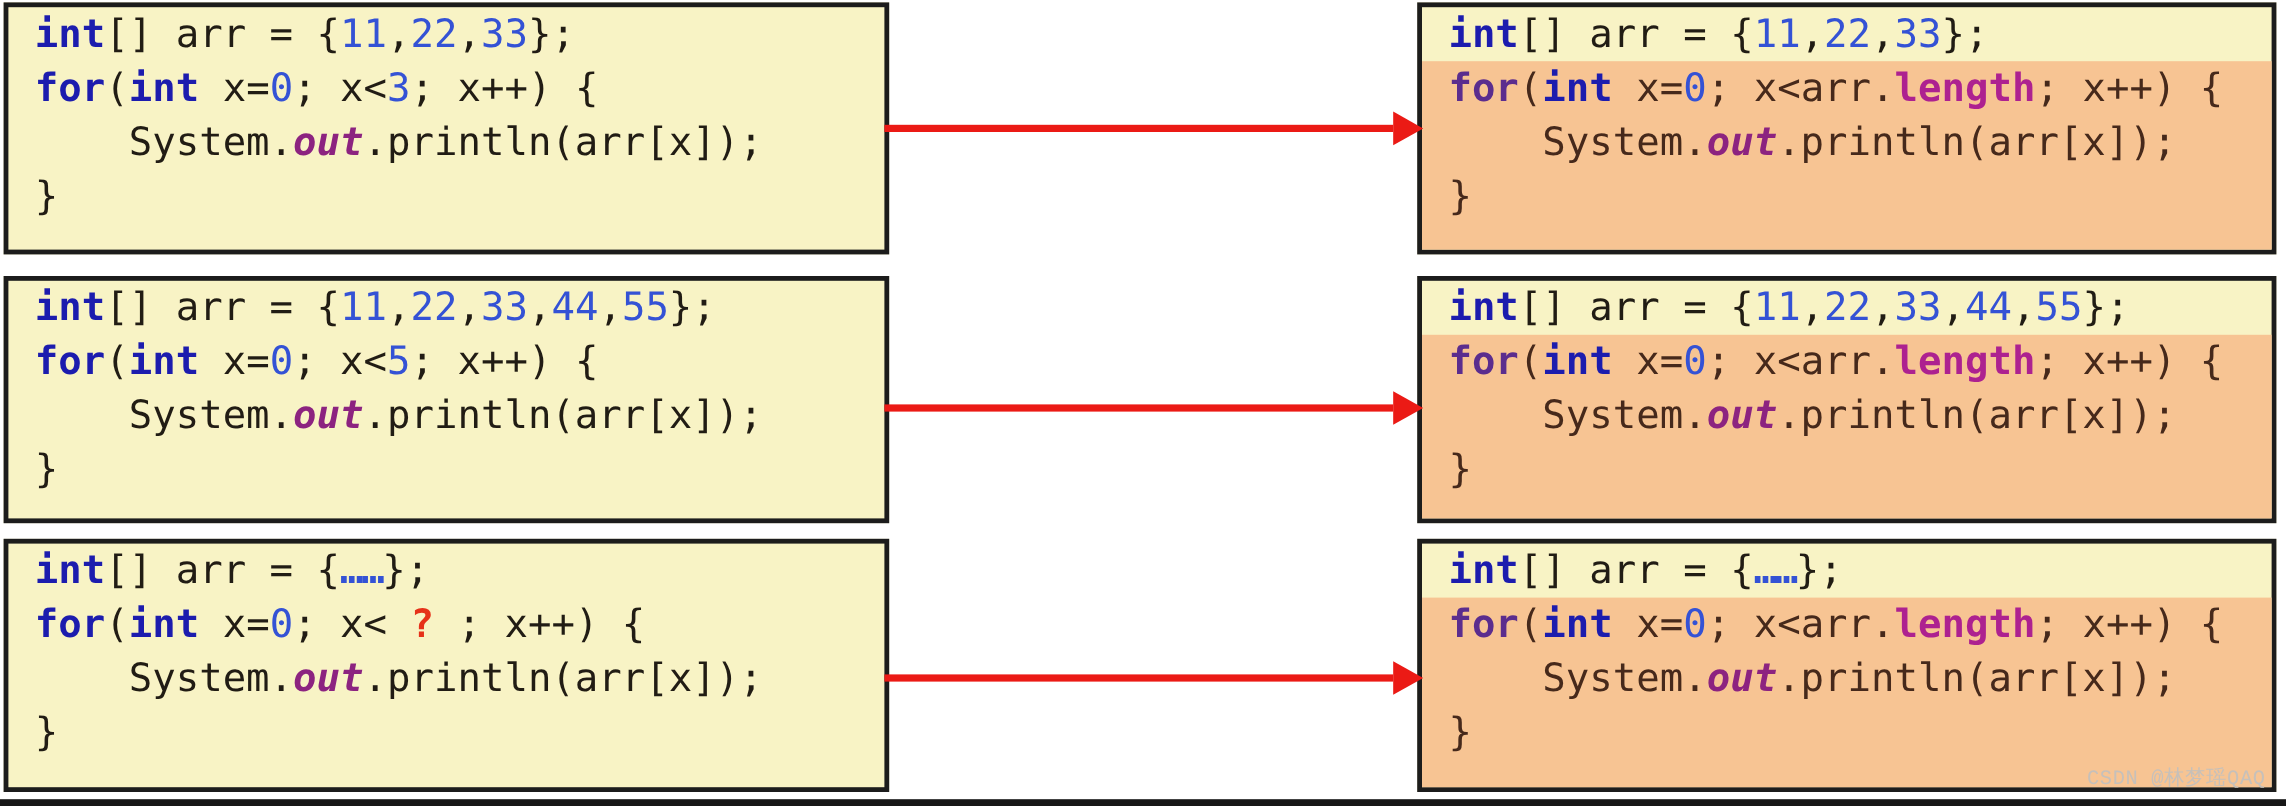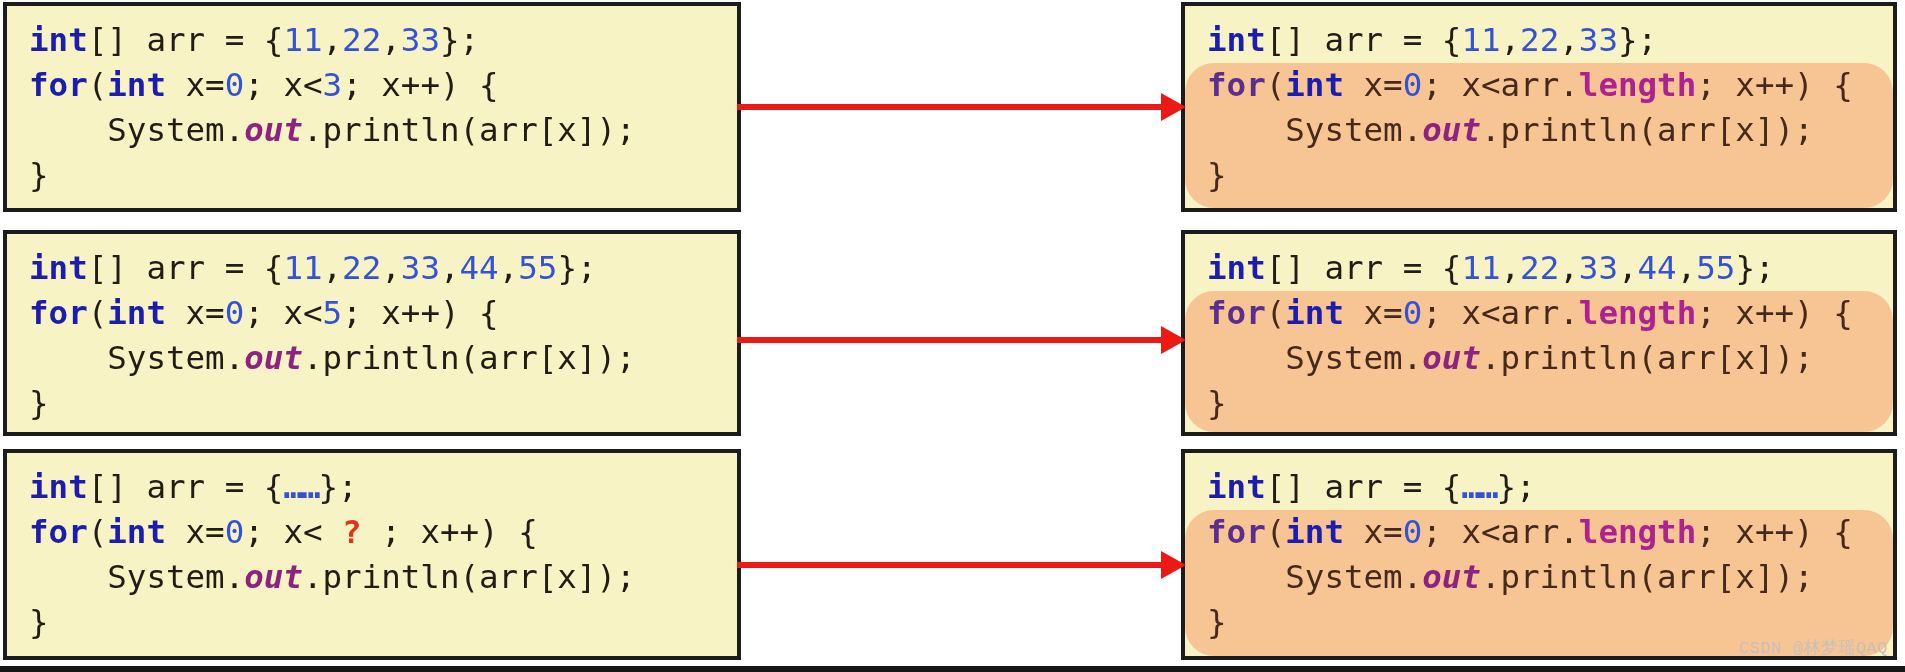--- a/index.html
+++ b/index.html
@@ -18,26 +18,25 @@
     display:flex;
     flex-direction:column;
     font-size:32.5px;
   }
   .line{
     height:45px;
     line-height:45px;
     padding-left:22px;
     white-space:pre;
   }
-  .line.first{padding-top:12px;}
+  .line.first{}
   .orange-zone{
     flex:1 1 auto;
     min-height:0;
     background:var(--orange);
-    border-radius:29px;
   }
   .tk.kw {color:var(--kw);font-weight:bold;}
   .tk.kwp{color:var(--kwp);font-weight:bold;}
   .tk.num{color:var(--num);}
   .tk.out{color:var(--out);font-weight:bold;font-style:italic;}
   .tk.len{color:var(--len);font-weight:bold;}
   .tk.pl {color:var(--pl);}
   .orange-zone .tk.pl{color:var(--plo);}
   .tk.red{color:var(--qred);font-weight:bold;}
   .tk.dots{color:var(--num);font-weight:bold;letter-spacing:-2px;}

